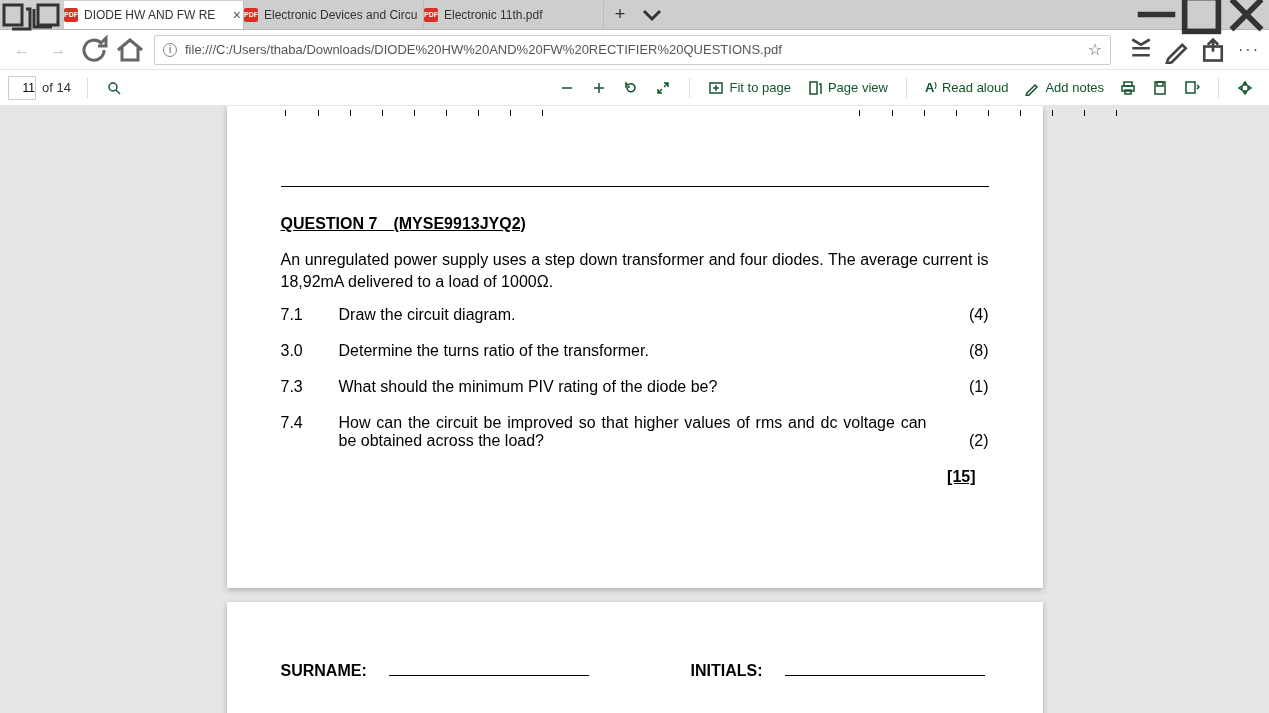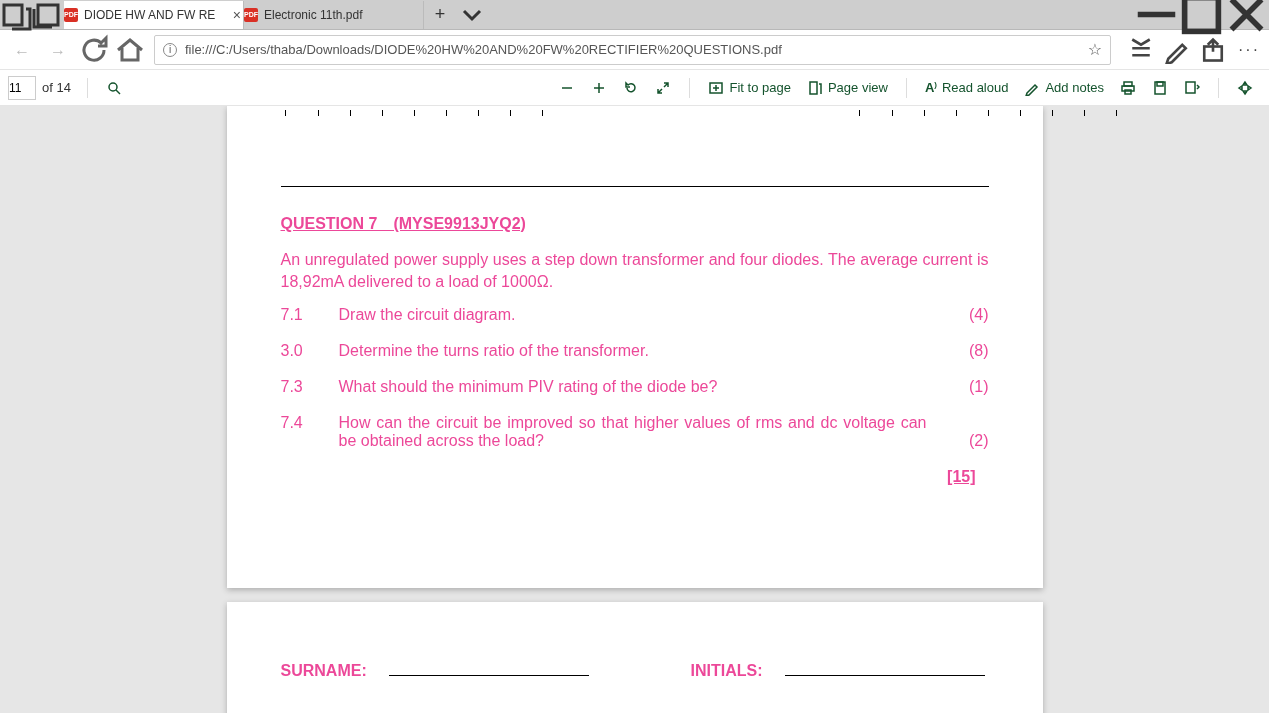--- a/index.html
+++ b/index.html
@@ -14,29 +14,29 @@
 .win-controls { margin-left:auto; display:flex; }
 .win-controls div { width:45px; height:30px; display:flex; align-items:center; justify-content:center; color:#333; }
 .addr-bar { height:40px; display:flex; align-items:center; padding:0 6px; gap:4px; border-bottom:1px solid #e5e5e5; }
 .nav-btn { width:32px; height:32px; display:flex; align-items:center; justify-content:center; color:#666; font-size:16px; }
 .nav-btn.disabled { color:#bbb; }
 .url-box { flex:1; height:30px; border:1px solid #ccc; border-radius:2px; display:flex; align-items:center; padding:0 8px; gap:8px; font-size:13px; color:#555; margin:0 4px; }
 .url-box .info-ico { width:14px; height:14px; border:1px solid #888; border-radius:50%; display:flex; align-items:center; justify-content:center; font-size:10px; }
 .addr-right { display:flex; gap:8px; align-items:center; margin-left:8px; }
 .addr-right div { width:28px; height:28px; display:flex; align-items:center; justify-content:center; color:#444; }
 .pdf-toolbar { height:36px; display:flex; align-items:center; padding:0 8px; border-bottom:1px solid #e5e5e5; font-size:13px; color:#333; }
-.page-box { width:28px; height:24px; border:1px solid #ccc; text-align:left; font-size:12px; }
+.page-box { width:28px; height:24px; border:1px solid #ccc; text-align:right; font-size:12px; }
 .pdf-toolbar .sep { width:1px; height:20px; background:#ddd; margin:0 10px; }
 .tool { display:flex; align-items:center; gap:5px; padding:0 8px; height:36px; color:#14532d; }
 .tool svg,.tool .ico { width:16px; height:16px; }
 .viewer { height:607px; background:#e6e6e6; overflow:hidden; position:relative; }
 .paper { width:816px; background:#fff; margin:0 auto; box-shadow:0 2px 6px rgba(0,0,0,0.25); position:relative; }
 .paper.first { height:482px; padding:0 54px 60px; margin-bottom:14px; }
 .paper.second { height:120px; padding:60px 54px 0; }
-.doc { font-family:"Times New Roman",serif; color:#ec4899; font-size:16px; }
+.doc { font-family:"Times New Roman",serif; color:#000000; font-size:16px; }
 .ticks { display:flex; gap:316px; margin-bottom:70px; padding-top:4px; padding-left:4px; }
 .tickrow { display:flex; border:1.5px solid #000; height:6px; border-bottom:none; border-top:none; }
 .tickrow span { width:32px; border-left:1.5px solid #000; }
 .tickrow span:first-child { border-left:none; }
 .rule { border:none; border-top:1.5px solid #000; margin-bottom:28px; }
 .qhead { font-weight:bold; text-decoration:underline; margin-bottom:16px; }
 .para { margin-bottom:14px; text-align:justify; line-height:1.35; }
 .qrow { display:flex; margin-bottom:18px; }
 .qrow .num { width:58px; }
 .qrow .txt { flex:1; text-align:justify; padding-right:10px; }
@@ -63,20 +63,24 @@
         <path d="M1 5v9h9"></path>
       </svg>
     </div>
   <div class="tab active">
     <div class="pdf-ico">PDF</div>
     <span class="title">DIODE HW AND FW RE</span>
     <span class="close">×</span>
   </div>
   <div class="tab">
     <div class="pdf-ico">PDF</div>
+    <span class="title">Electronic Devices and Circu</span>
+  </div>
+  <div class="tab">
+    <div class="pdf-ico">PDF</div>
     <span class="title">Electronic 11th.pdf</span>
   </div>
   <div class="tab-btn" style="font-size:18px">+</div>
   <div class="tab-btn">
       <svg viewBox="0 0 16 16">
         <path d="M4 6l4 4 4-4"></path>
       </svg>
     </div>
   <div class="win-controls">
     <div>

